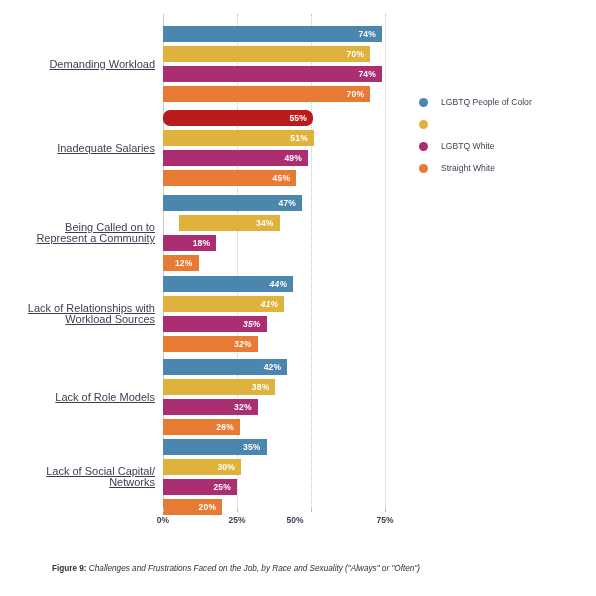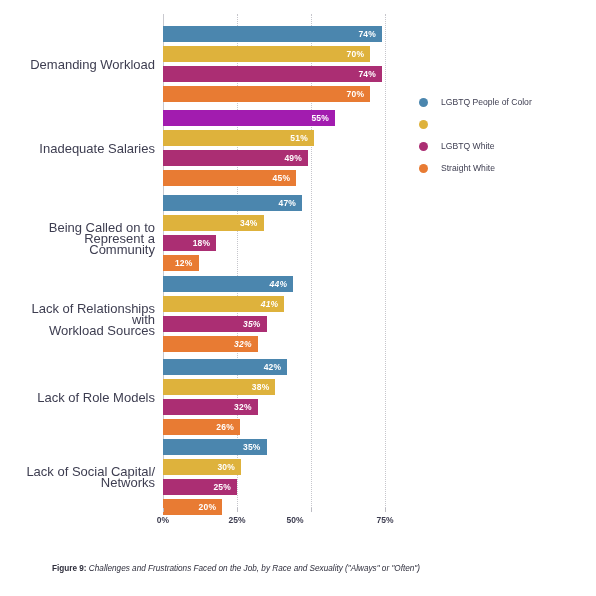--- a/index.html
+++ b/index.html
@@ -80,24 +80,25 @@
     letter-spacing: 0.2px;
     white-space: nowrap;
   }
 
   
   .cat-label {
     position: absolute;
     right: 0;
     width: 140px;
     text-align: right;
-    font-size: 13px;
+    font-size: 11px;
     line-height: 11px;
     color: #3d3d50;
     white-space: pre-line;
+    text-decoration: underline;
   }
   #cat-labels {
     position: absolute;
     left: 9px;
     top: 14px;
     width: 146px;
     height: 494px;
   }
 
   
@@ -212,21 +213,21 @@
           </div>
         </div>
         <div class="bar-row" style="top: 60px; width: 100%;">
           <div class="bar" style="width: 207.2px; background: rgb(232, 123, 51);">
             <span class="bar-label">70%</span>
           </div>
         </div>
       </div>
       <div class="group" style="top: 96px; height: 80px;">
         <div class="bar-row" style="top: 0px; width: 100%;">
-          <div class="bar" style="width: 172px; background: #a21caf;">
+          <div class="bar" style="width: 150px; background: #b91c1c; border-radius: 7px;">
             <span class="bar-label">55%</span>
           </div>
         </div>
         <div class="bar-row" style="top: 20px; width: 100%;">
           <div class="bar" style="width: 150.96px; background: rgb(222, 178, 60);">
             <span class="bar-label">51%</span>
           </div>
         </div>
         <div class="bar-row" style="top: 40px; width: 100%;">
           <div class="bar" style="width: 145.04px; background: rgb(171, 46, 115);">
@@ -239,21 +240,21 @@
           </div>
         </div>
       </div>
       <div class="group" style="top: 181px; height: 80px;">
         <div class="bar-row" style="top: 0px; width: 100%;">
           <div class="bar" style="width: 139.12px; background: rgb(75, 134, 174);">
             <span class="bar-label">47%</span>
           </div>
         </div>
         <div class="bar-row" style="top: 20px; width: 100%;">
-          <div class="bar" style="width: 100.64px; background: rgb(222, 178, 60);">
+          <div class="bar" style="width: 100.64px; background: rgb(222, 178, 60); margin-left: 16px;">
             <span class="bar-label">34%</span>
           </div>
         </div>
         <div class="bar-row" style="top: 40px; width: 100%;">
           <div class="bar" style="width: 53.28px; background: rgb(171, 46, 115);">
             <span class="bar-label">18%</span>
           </div>
         </div>
         <div class="bar-row" style="top: 60px; width: 100%;">
           <div class="bar" style="width: 35.52px; background: rgb(232, 123, 51);">

